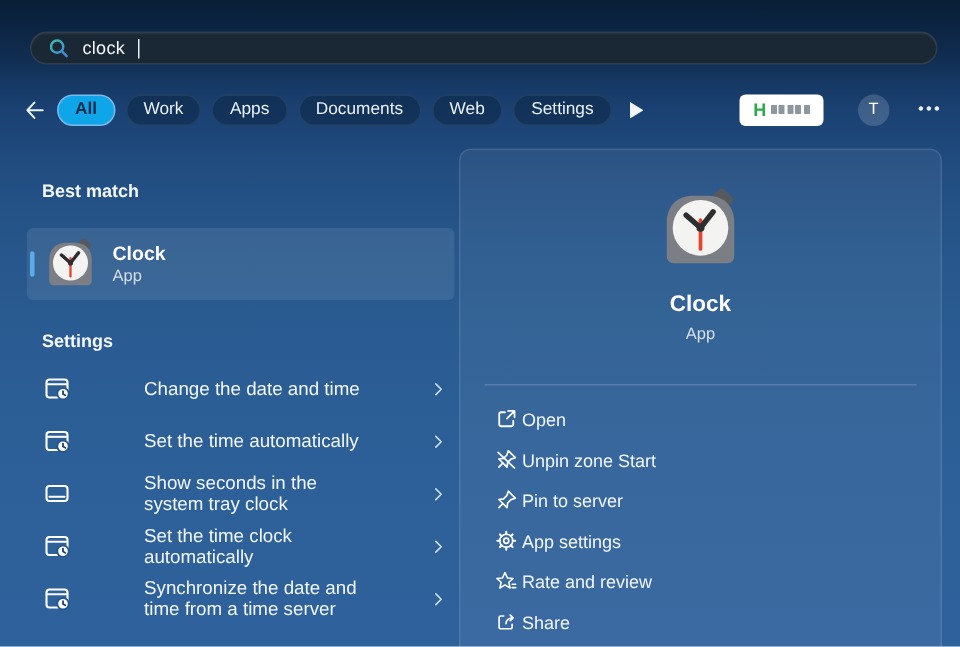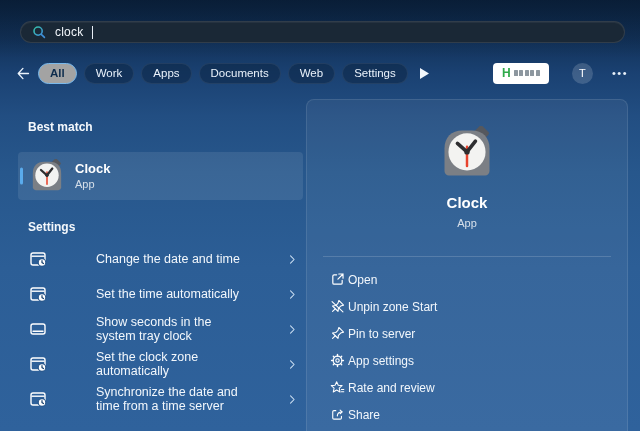--- a/index.html
+++ b/index.html
@@ -15,21 +15,21 @@
     background:#1a2836;border:1px solid rgba(255,255,255,0.10);border-radius:12px;
     box-shadow:inset 0 1px 0 rgba(255,255,255,0.05);display:flex;align-items:center;gap:8px;padding:0 10px;}
   .search-text{font-size:12px;color:#f2f6fb;letter-spacing:.2px;}
   .caret{width:1px;height:13px;background:#e8eef6;margin-left:1px;}
   
   .filter-bar{position:absolute;top:61px;left:14px;right:12px;height:24px;display:flex;align-items:center;gap:7px;}
   .icon-btn{display:flex;align-items:center;justify-content:center;background:none;border:none;padding:0;cursor:pointer;}
   .pill{height:21px;padding:0 11px;border-radius:11px;background:rgba(13,38,70,0.55);
     border:1px solid rgba(255,255,255,0.07);color:#eaf2fb;font-size:11.5px;display:flex;align-items:center;
     font-family:"Liberation Sans", sans-serif;cursor:pointer;white-space:nowrap;}
-  .pill.selected{background:#a3a3a3;border-color:#79b9ec;color:#0d2c4d;font-weight:700;}
+  .pill.selected{background:#0ea5e9;border-color:#79b9ec;color:#0d2c4d;font-weight:700;}
   .play-btn{margin-left:5px;}
   .brand-badge{margin-left:auto;min-width:56px;height:21px;background:#ffffff;border-radius:4px;
     display:flex;align-items:center;justify-content:center;gap:3px;padding:0 5px;cursor:pointer;border:none;}
   .brand-letter{font-size:12px;font-weight:700;color:#2faa4a;line-height:1;}
   .brand-marks{display:flex;gap:1.5px;align-items:center;}
   .brand-marks i{display:block;width:4px;height:6px;background:#8d979f;border-radius:0.5px;}
   .avatar{margin-left:16px;width:21px;height:21px;border-radius:50%;background:rgba(255,255,255,0.16);
     display:flex;align-items:center;justify-content:center;font-size:11px;color:#fff;cursor:pointer;border:none;
     font-family:"Liberation Sans", sans-serif;}
   .more-dots{margin-left:12px;font-size:11px;letter-spacing:1.5px;color:#e9f1fa;cursor:pointer;}
@@ -193,21 +193,21 @@
             <use href="#chev"></use>
           </svg>
         </span>
     </div>
     <div class="setting-row">
       <span class="setting-icon">
           <svg width="20" height="20">
             <use href="#calclock"></use>
           </svg>
         </span>
-      <span class="setting-label">Set the clock zone automatically</span>
+      <span class="setting-label">Set the time clock automatically</span>
       <span class="row-chevron">
           <svg width="13" height="13">
             <use href="#chev"></use>
           </svg>
         </span>
     </div>
     <div class="setting-row">
       <span class="setting-icon">
           <svg width="20" height="20">
             <use href="#calclock"></use>

